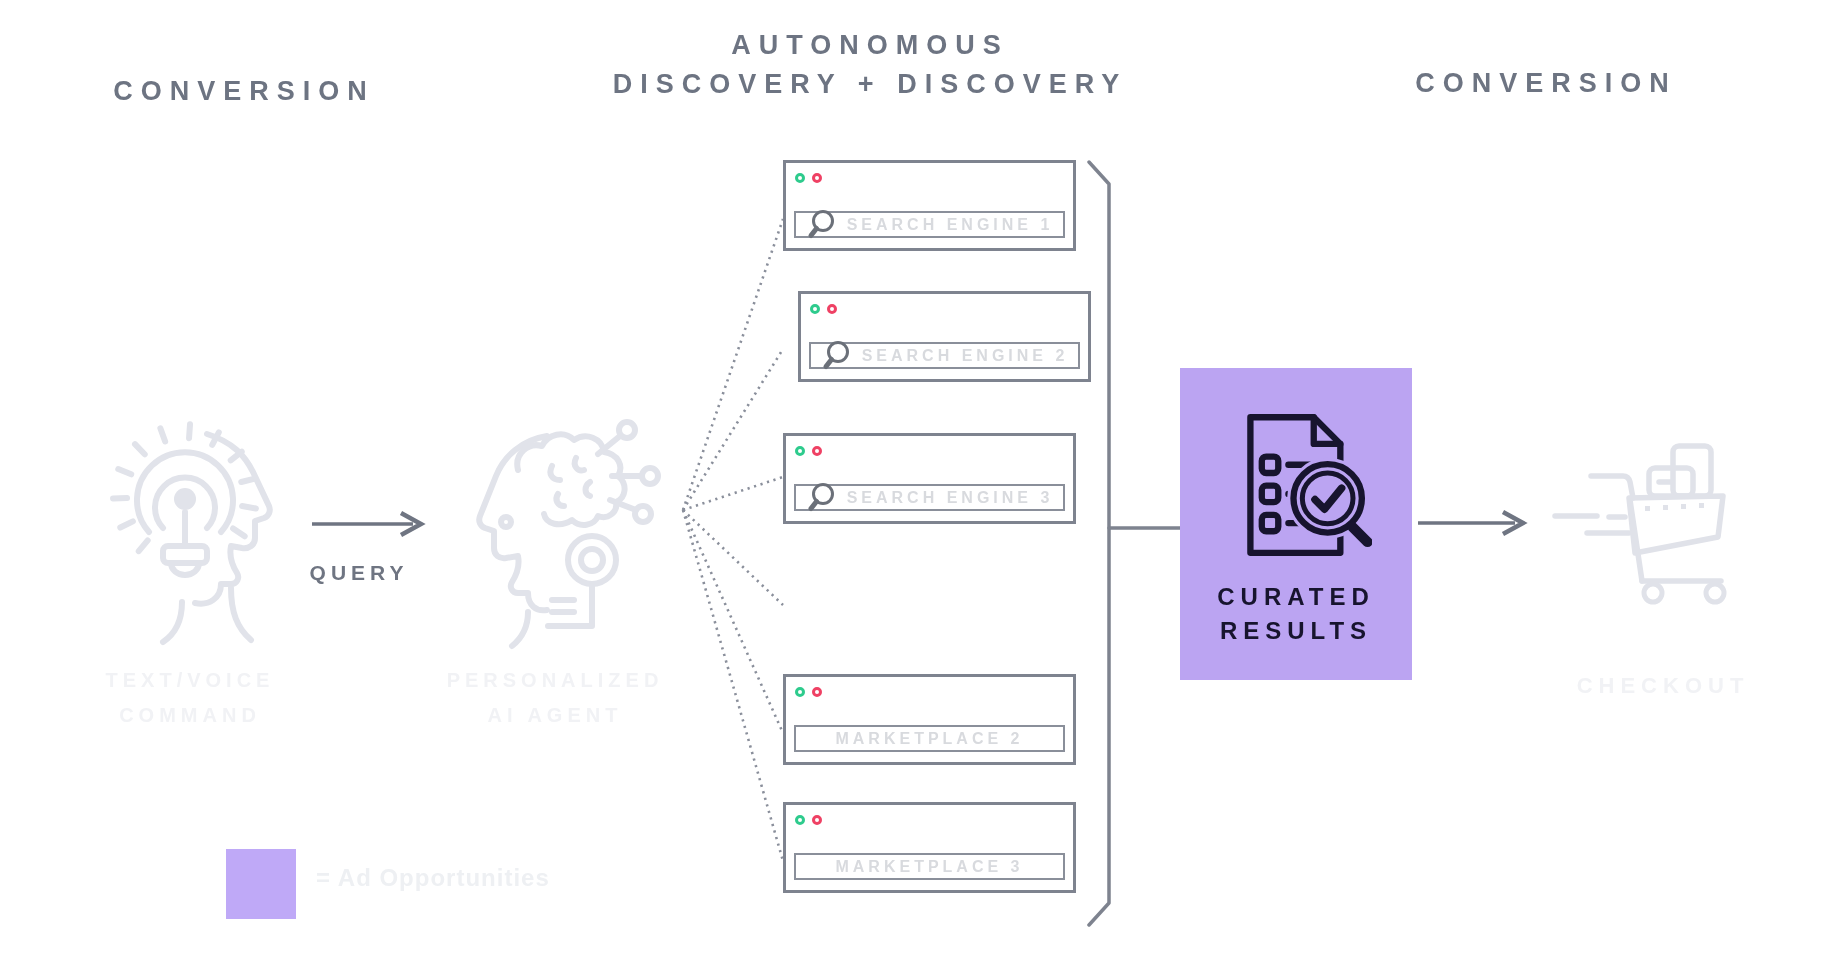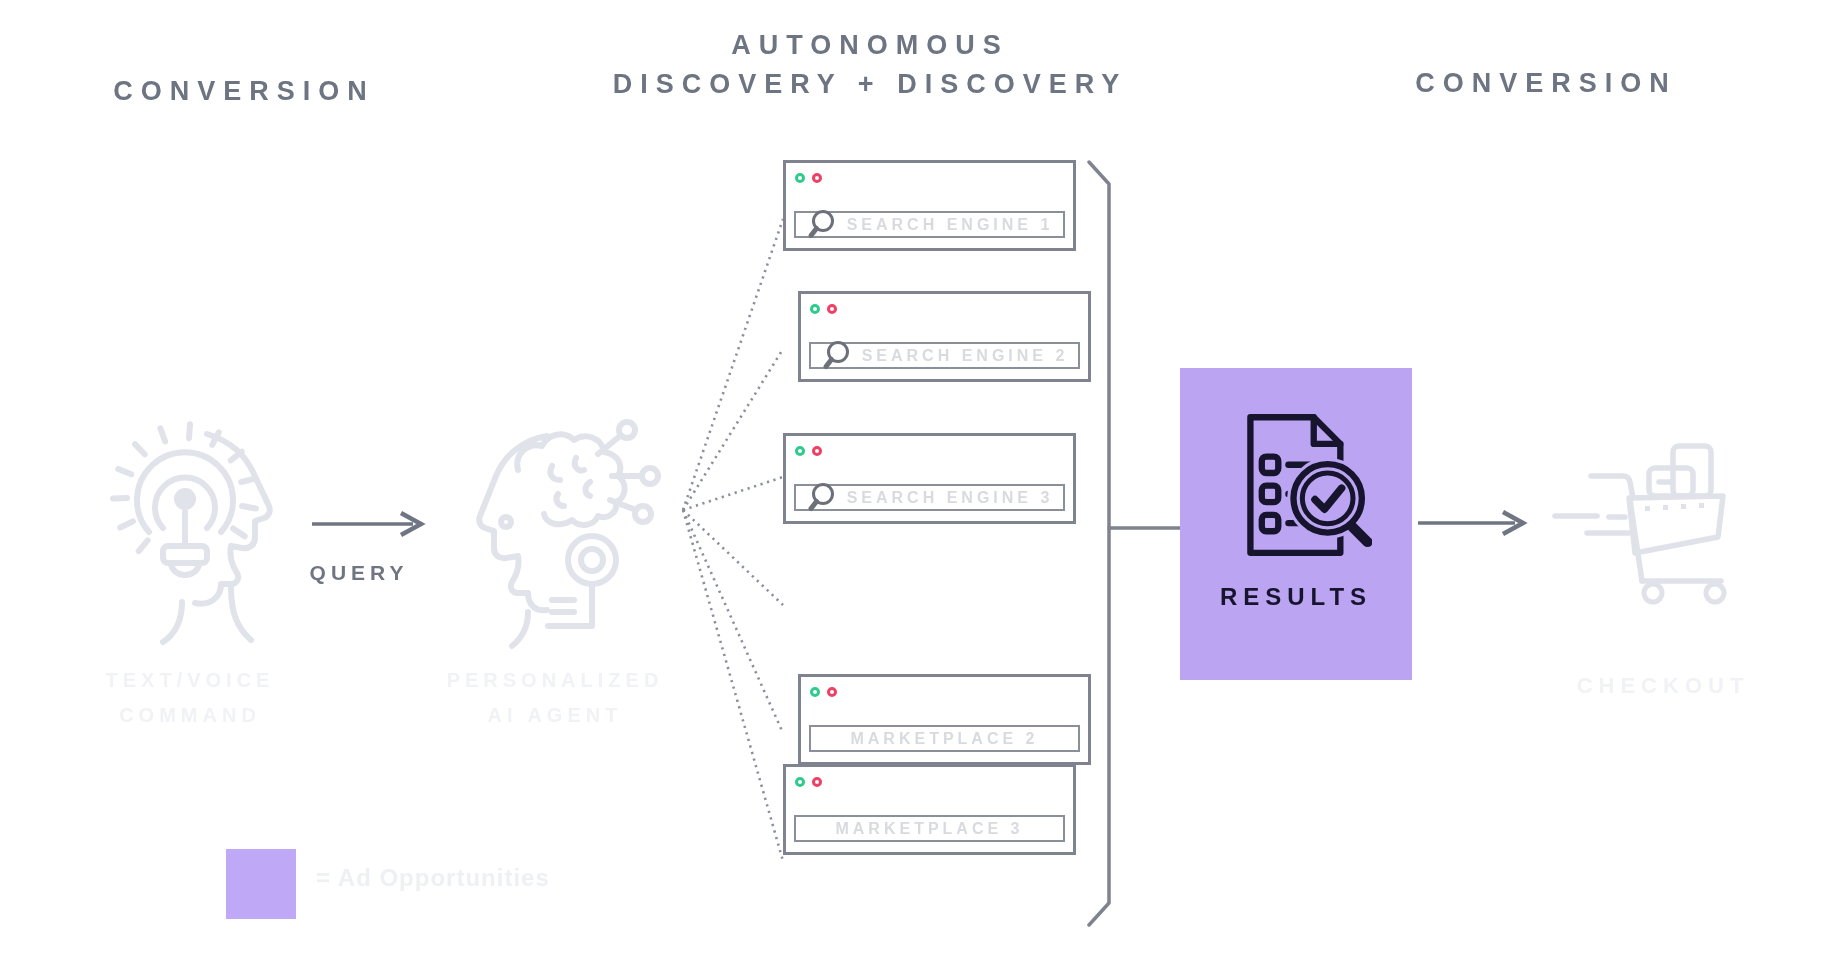--- a/index.html
+++ b/index.html
@@ -181,31 +181,31 @@
         <g stroke="#6b7079" fill="none">
             <circle cx="16" cy="13" r="9.5" stroke-width="3"></circle>
         <line x1="9.5" y1="20.5" x2="4" y2="27.5" stroke-width="5" stroke-linecap="round"></line>
           </g>
       </svg>
       <span class="wlabel">SEARCH ENGINE 3</span>
     </div>
   </div>
 
 
-  <div class="win" style="top:674px;margin-left:15px;">
+  <div class="win" style="top:674px;">
     <div class="windots">
       <span class="wdot g"></span>
       <span class="wdot r"></span>
     </div>
     <div class="wbox">
       <span class="wlabel">MARKETPLACE 2</span>
     </div>
   </div>
 
-  <div class="win" style="top:764px;">
+  <div class="win" style="top:802px;">
     <div class="windots">
       <span class="wdot g"></span>
       <span class="wdot r"></span>
     </div>
     <div class="wbox">
       <span class="wlabel">MARKETPLACE 3</span>
     </div>
   </div>
 
   <svg class="abs" style="left:1075px;top:150px;" width="130" height="790" viewBox="0 0 130 790">
@@ -230,20 +230,21 @@
       <line x1="208" y1="186" x2="236" y2="214" stroke="#bba4f2" stroke-width="26" stroke-linecap="round"></line>
       <circle cx="170" cy="142" r="54" stroke="#bba4f2" stroke-width="20" fill="#bba4f2"></circle>
       <g stroke="#17142e" fill="none" stroke-linecap="round" stroke-linejoin="round">
         <circle cx="170" cy="142" r="54" stroke-width="10"></circle>
         <circle cx="170" cy="142" r="40" stroke-width="8"></circle>
         <path d="M150,144 L165,159 L192,126" stroke-width="12"></path>
         <line x1="209" y1="187" x2="233" y2="211" stroke-width="16"></line>
       </g>
     </svg>
     <div class="curated-text">
+      <div>CURATED</div>
       <div>RESULTS</div>
     </div>
   </div>
 
   <svg class="abs" style="left:1412px;top:509px;" width="135" height="30" viewBox="0 0 135 30">
     <g stroke="#6f7582" fill="none">
       <line x1="6" y1="14" x2="103" y2="14" stroke-width="3.5"></line>
       <polyline points="91,3 111,14 91,25" stroke-width="4.5"></polyline>
     </g>
   </svg>

